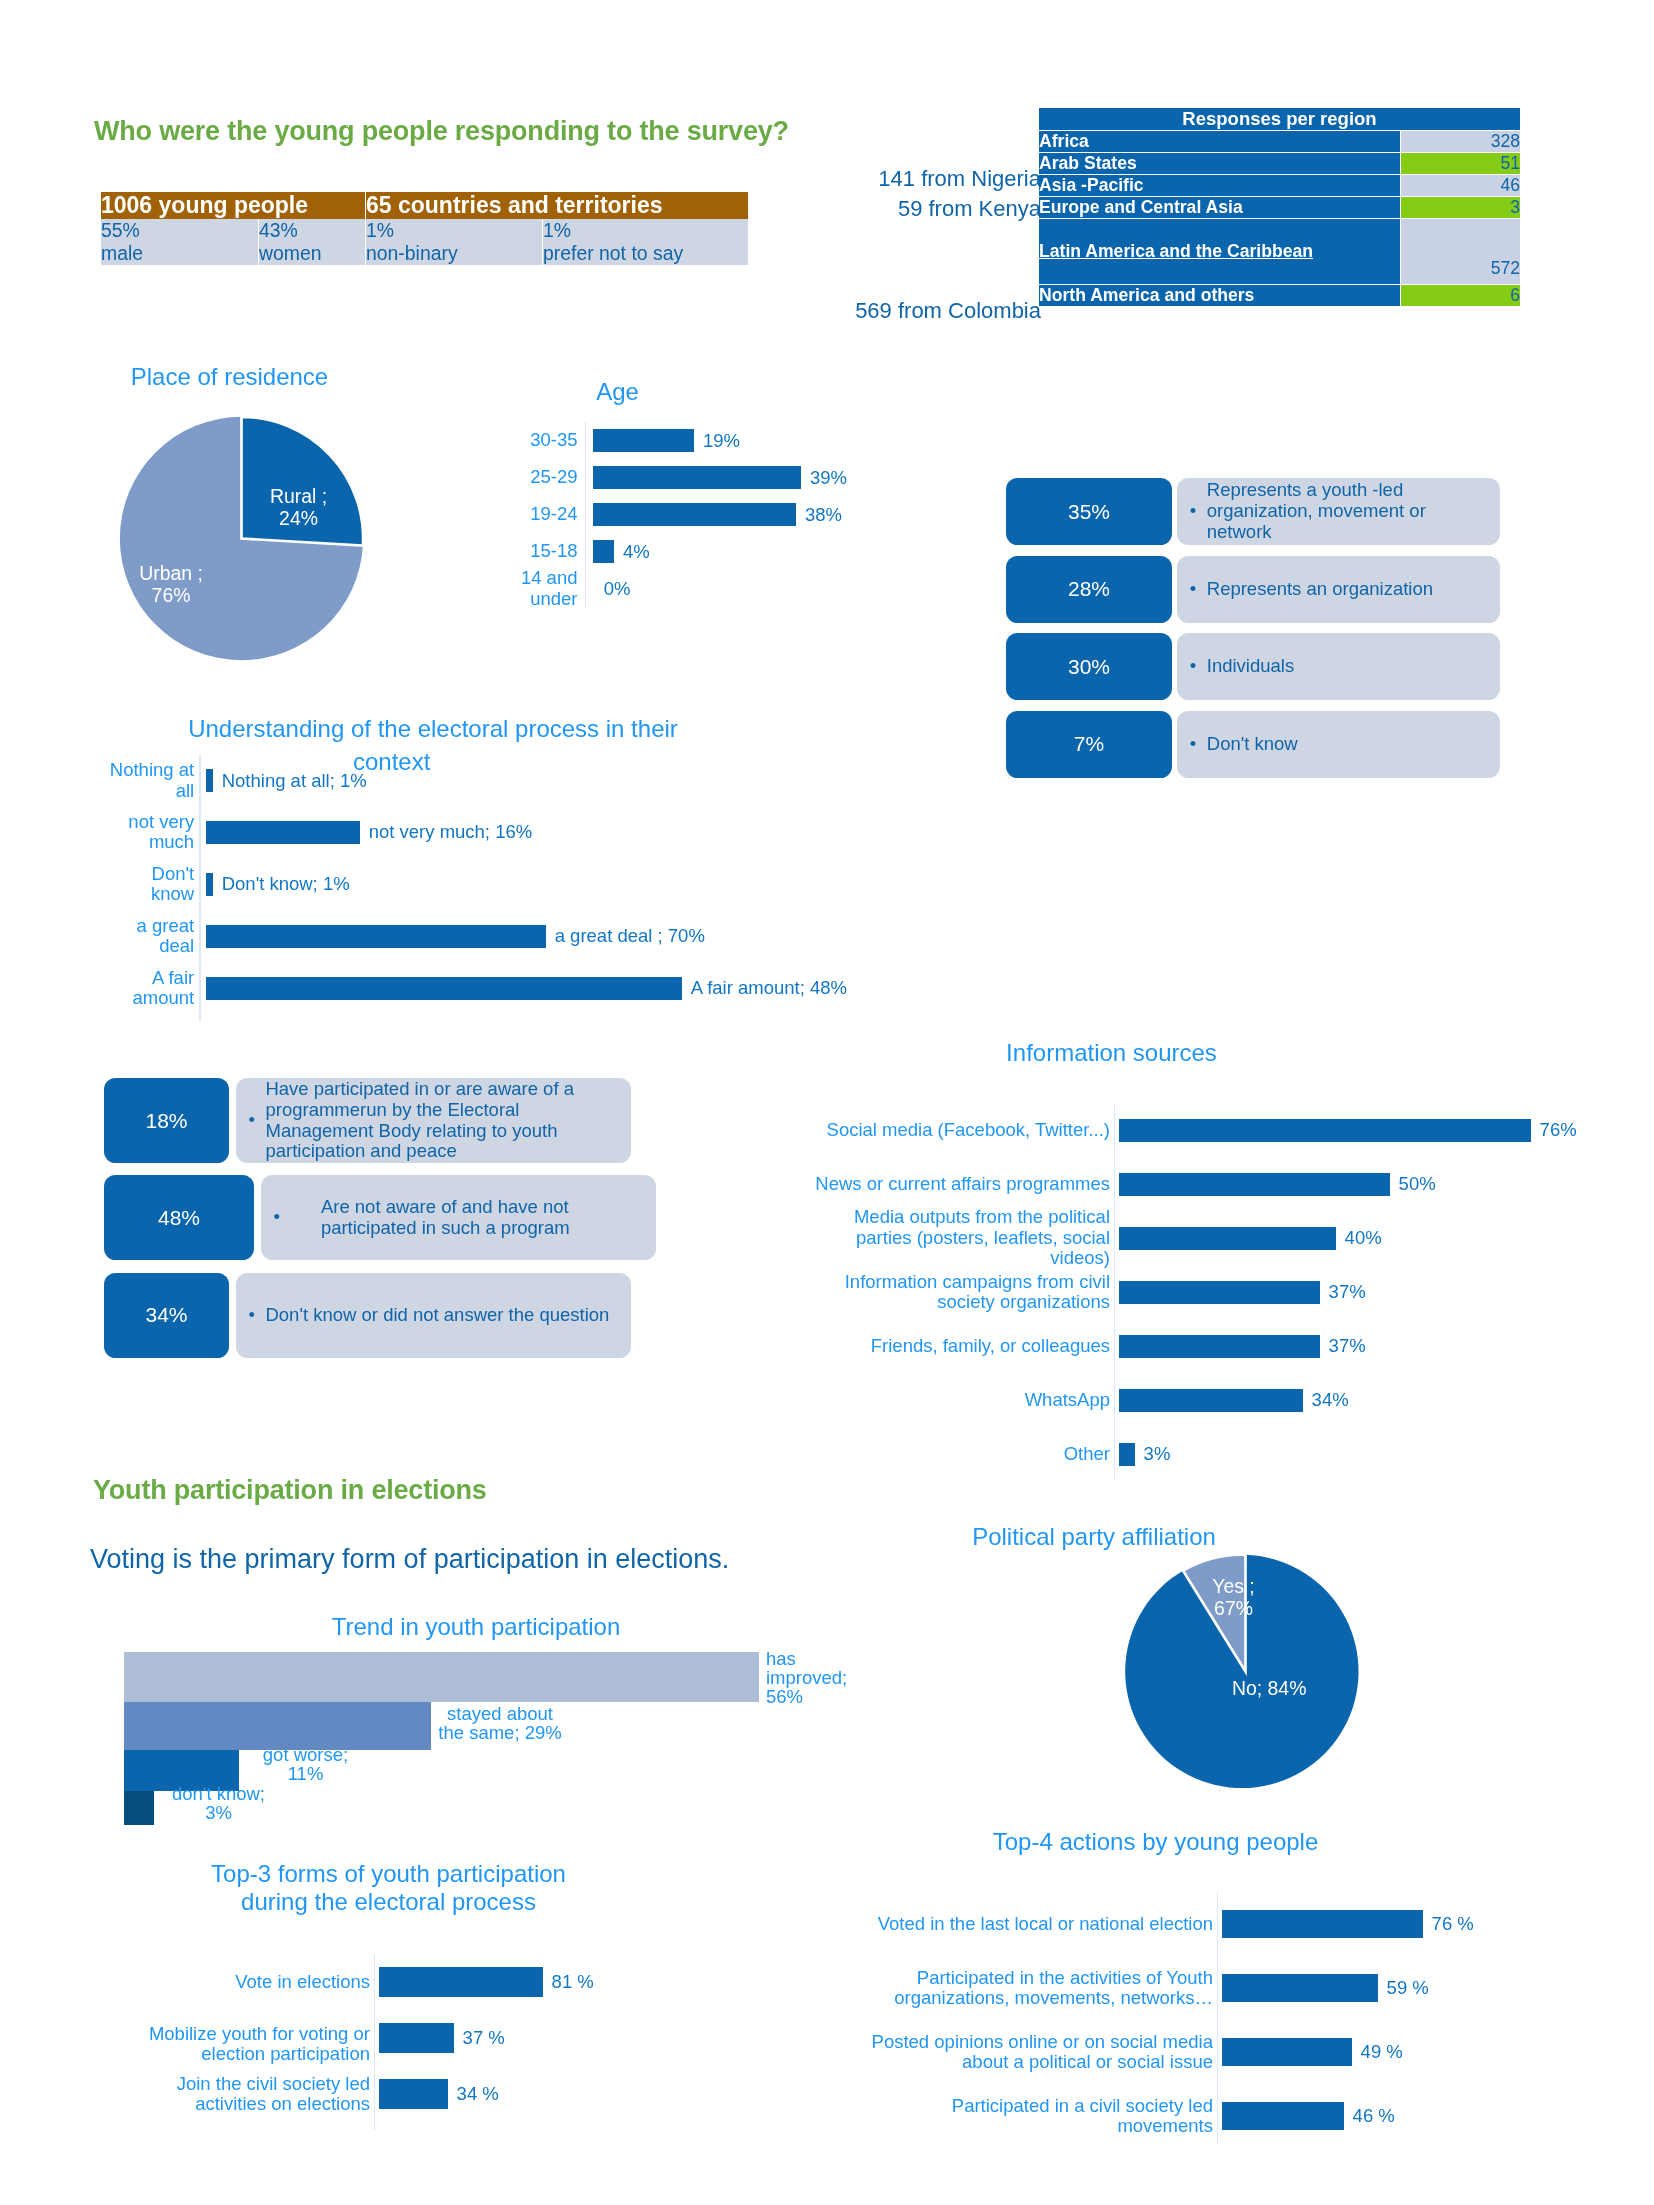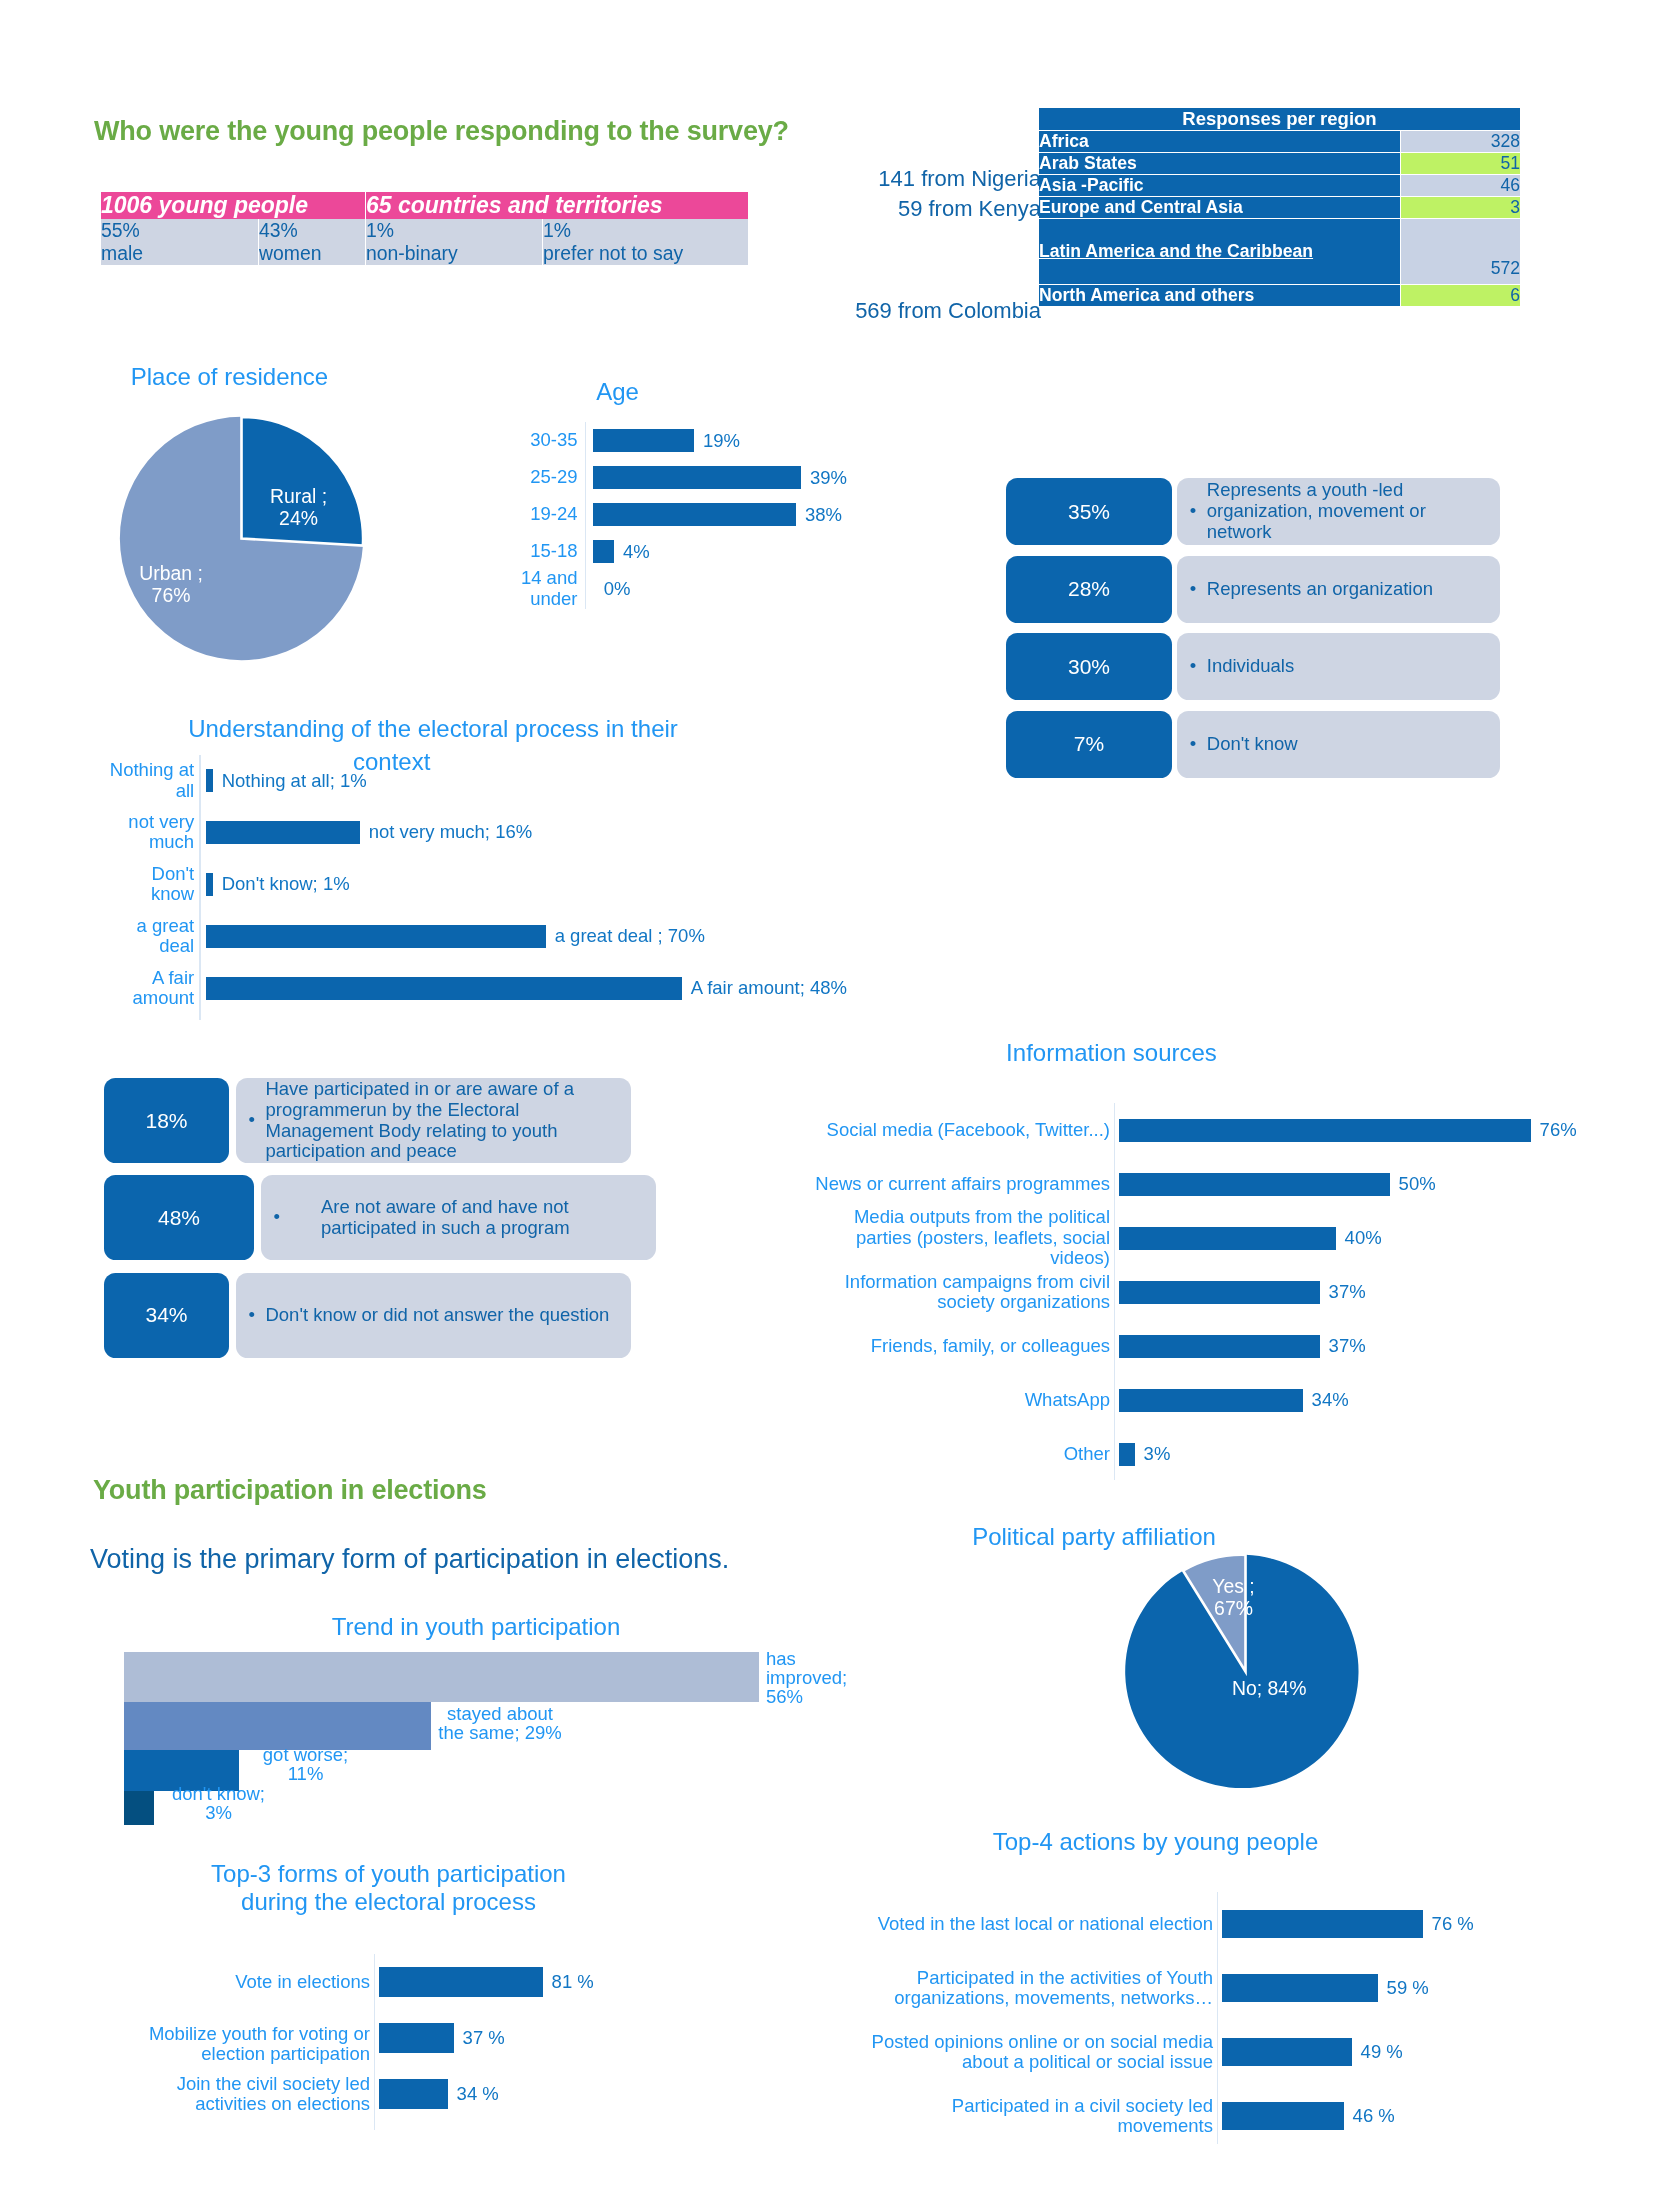--- a/index.html
+++ b/index.html
@@ -4,35 +4,35 @@
 <style>
   html,body{margin:0;padding:0;background:#ffffff;}
   body{width:1654px;height:2206px;position:relative;
        font-family:"Liberation Sans", sans-serif;color:#1064a8;overflow:hidden;}
   .abs{position:absolute;}
   .sec-head{color:#6aab46;font-weight:bold;font-size:27px;letter-spacing:-0.2px;}
   .chart-title{color:#2196f3;font-size:24px;text-align:center;}
   
   .hdr-tbl{border-collapse:collapse;}
   .hdr-tbl td{padding:0;}
-  .hdr-blue{background:#ec4899;color:#fff;font-weight:bold;font-size:23px;
-            padding:8px 12.4px;border-right:1.8px solid #fff;font-style:italic;}
+  .hdr-blue{background:#a16207;color:#fff;font-weight:bold;font-size:23px;
+            padding:8px 12.4px;border-right:1.8px solid #fff;}
   .hdr-cell{background:#ced5e3;color:#1064a8;font-size:19.4px;line-height:1.18;
             padding:8px 10.6px 9.7px 10.6px;border-right:1.8px solid #fff;vertical-align:top;}
   
   .rg-tbl{border-collapse:collapse;width:481px;}
   .rg-tbl td{padding:0;}
   .rg-head{background:#0b65ad;color:#fff;font-weight:bold;font-size:18.5px;
            text-align:center;padding:4.4px 0;border-bottom:1.8px solid #fff;}
   .rg-name{background:#0b65ad;color:#fff;font-weight:bold;font-size:17.6px;
            padding:2.6px 7px;border-bottom:1.8px solid #fff;border-right:1.8px solid #fff;}
   .rg-num{font-size:17.6px;text-align:right;padding:2.6px 8.8px 2.6px 0;
           border-bottom:1.8px solid #fff;color:#1064a8;}
   .rg-a{background:#c8d2e4;}
-  .rg-b{background:#bef264;}
+  .rg-b{background:#84cc16;}
   
   .co-row{display:flex;align-items:stretch;margin-bottom:10.6px;}
   .co-pct{background:#0b65ad;color:#fff;border-radius:11.5px;display:flex;
           align-items:center;justify-content:center;font-size:21px;}
   .co-txt{background:#ced5e3;border-radius:11.5px;display:flex;align-items:center;
           font-size:18.5px;color:#1064a8;line-height:1.13;}
   .co-txt span.b{margin-left:10.6px;}
   
   .hb-row{display:flex;align-items:center;}
   .hb-name{text-align:right;font-size:18.5px;color:#2196f3;line-height:1.1;}

